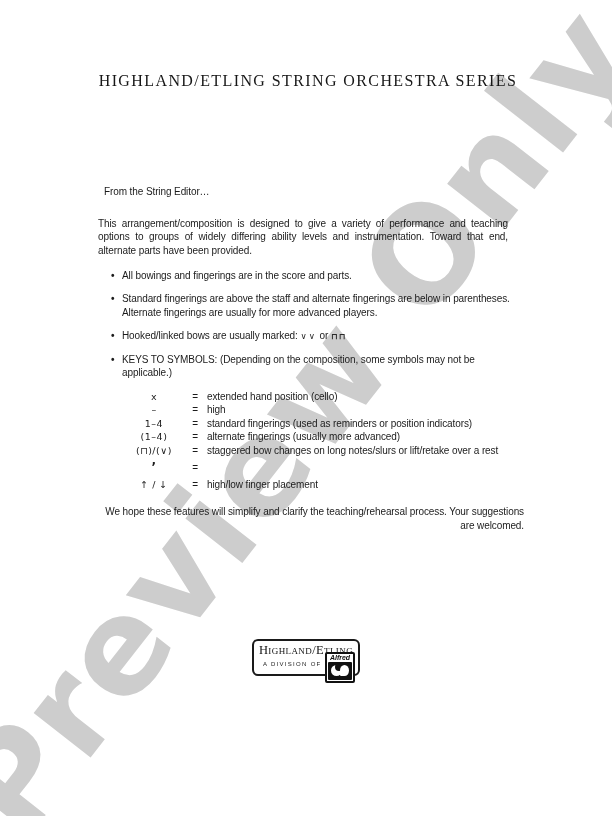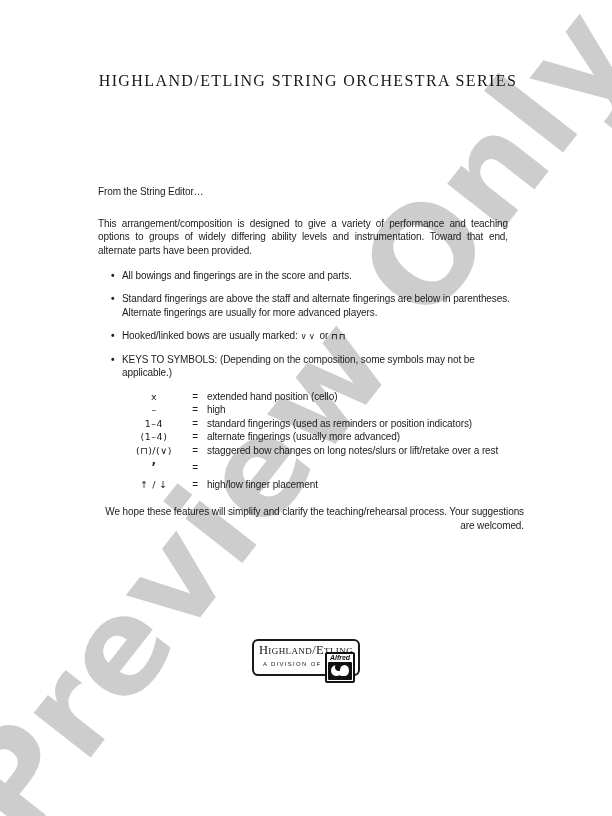--- a/index.html
+++ b/index.html
@@ -18,21 +18,21 @@
   .content{position:relative;z-index:2;}
   
   .title{
     position:absolute;left:4px;right:0;top:72px;text-align:center;
     font-family:"Liberation Serif",serif;font-weight:400;
     font-size:16px;letter-spacing:1.4px;color:#171717;
   }
   
   .column{position:absolute;left:98px;top:185px;width:426px;font-size:10px;
     letter-spacing:-0.1px;line-height:13.5px;color:#1b1b1b;}
-  .salutation{margin:0 0 18px 0;}
+  .salutation{margin:0 0 18px 6px;}
   .para{margin:0 16px 12px 0;text-align:justify;}
   .para.last{margin:14px 0 0 0;text-align:right;}
   .bullets{list-style:none;margin:3px 0 0 0;padding:0 0 0 13px;}
   .bullets li{position:relative;padding-left:11px;margin:0 0 9.5px 0;text-align:left;}
   .bullets li .bullet-dot{position:absolute;left:0;top:0;font-weight:bold;}
   .bowmark{font-family:"DejaVu Sans",sans-serif;font-size:8.5px;color:#2a2a2a;}
   .bowmark.down{font-weight:bold;letter-spacing:1px;}
   .bowmark.up{letter-spacing:2px;}
   
   .keytable{margin:10px 0 0 27px;}

